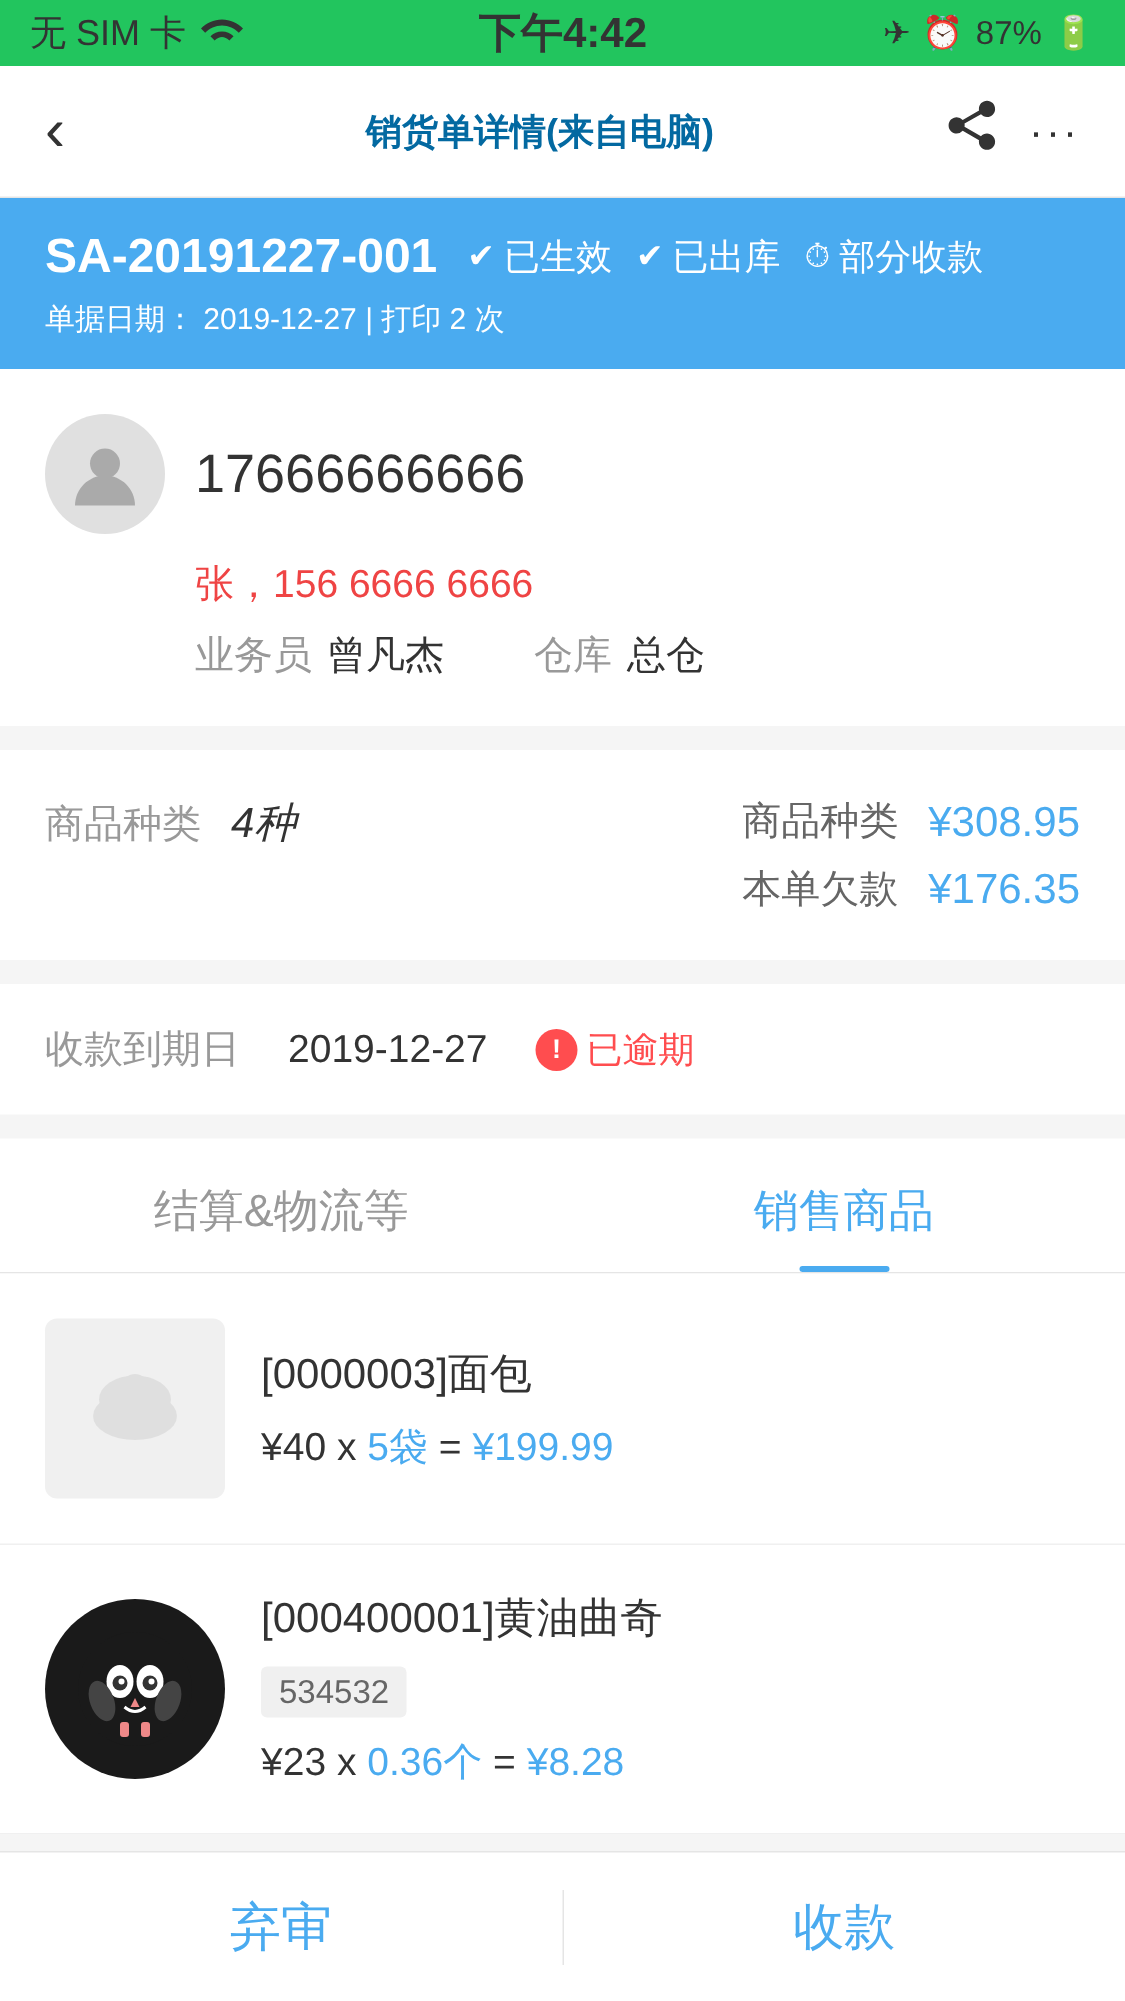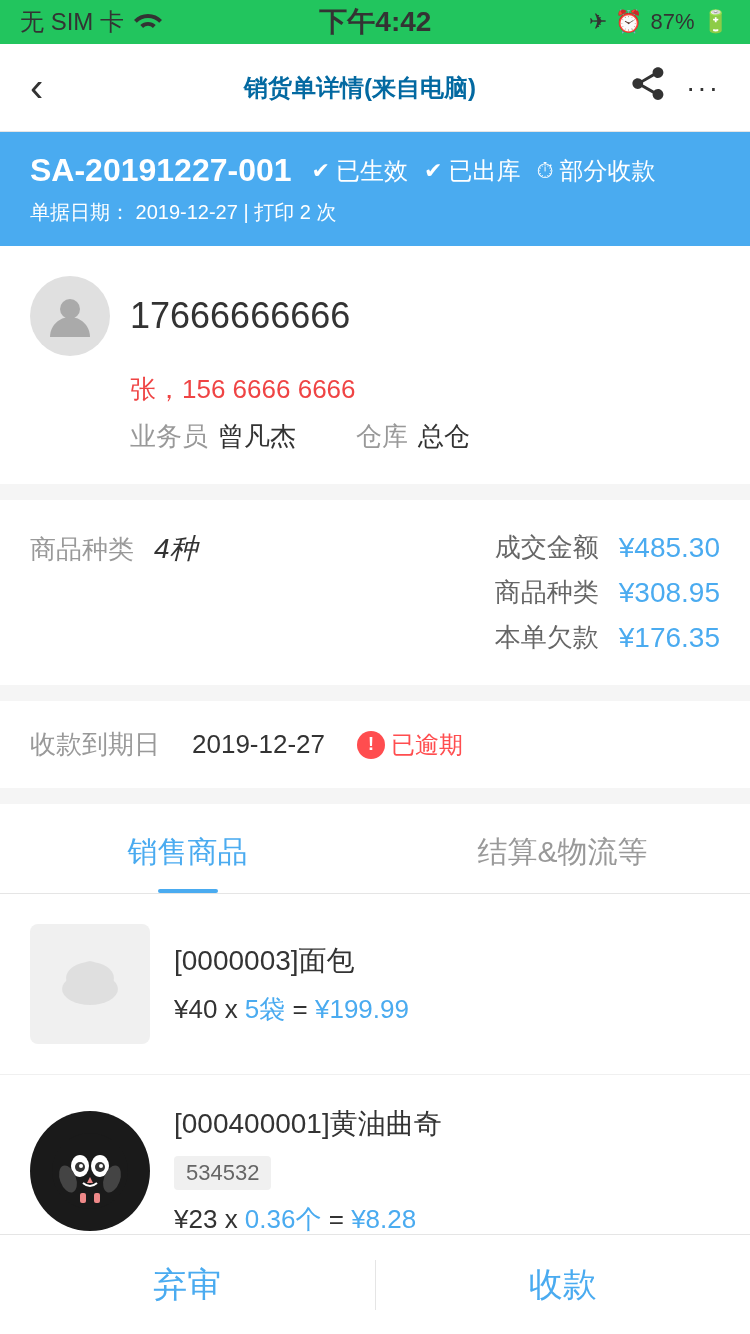--- a/index.html
+++ b/index.html
@@ -415,24 +415,20 @@
 
 <div class="stats-section">
   <div class="stats-left">
     <div class="stats-row">
       <span class="stats-label">商品种类</span>
       <span class="stats-value">4种</span>
     </div>
   </div>
   <div class="stats-right">
     <div class="stat-item">
-      <span class="stat-name">成交金额</span>
-      <span class="stat-val">¥485.30</span>
-    </div>
-    <div class="stat-item">
       <span class="stat-name">商品种类</span>
       <span class="stat-val">¥308.95</span>
     </div>
     <div class="stat-item">
       <span class="stat-name">本单欠款</span>
       <span class="stat-val">¥176.35</span>
     </div>
   </div>
 </div>
 
@@ -440,22 +436,22 @@
   <span class="due-label">收款到期日</span>
   <span class="due-date">2019-12-27</span>
   <div class="overdue-badge">
     <div class="overdue-icon">!</div>
     <span>已逾期</span>
   </div>
 </div>
 
 <div class="tabs-section">
   <div class="tabs-row">
+    <div class="tab">结算&amp;物流等</div>
     <div class="tab active">销售商品</div>
-    <div class="tab">结算&amp;物流等</div>
   </div>
 </div>
 
 <div class="product-list">
 
   <div class="product-item">
     <div class="product-thumb">
 
       <svg viewBox="0 0 80 80" fill="#bbb">
         <ellipse cx="40" cy="45" rx="28" ry="16"></ellipse>

